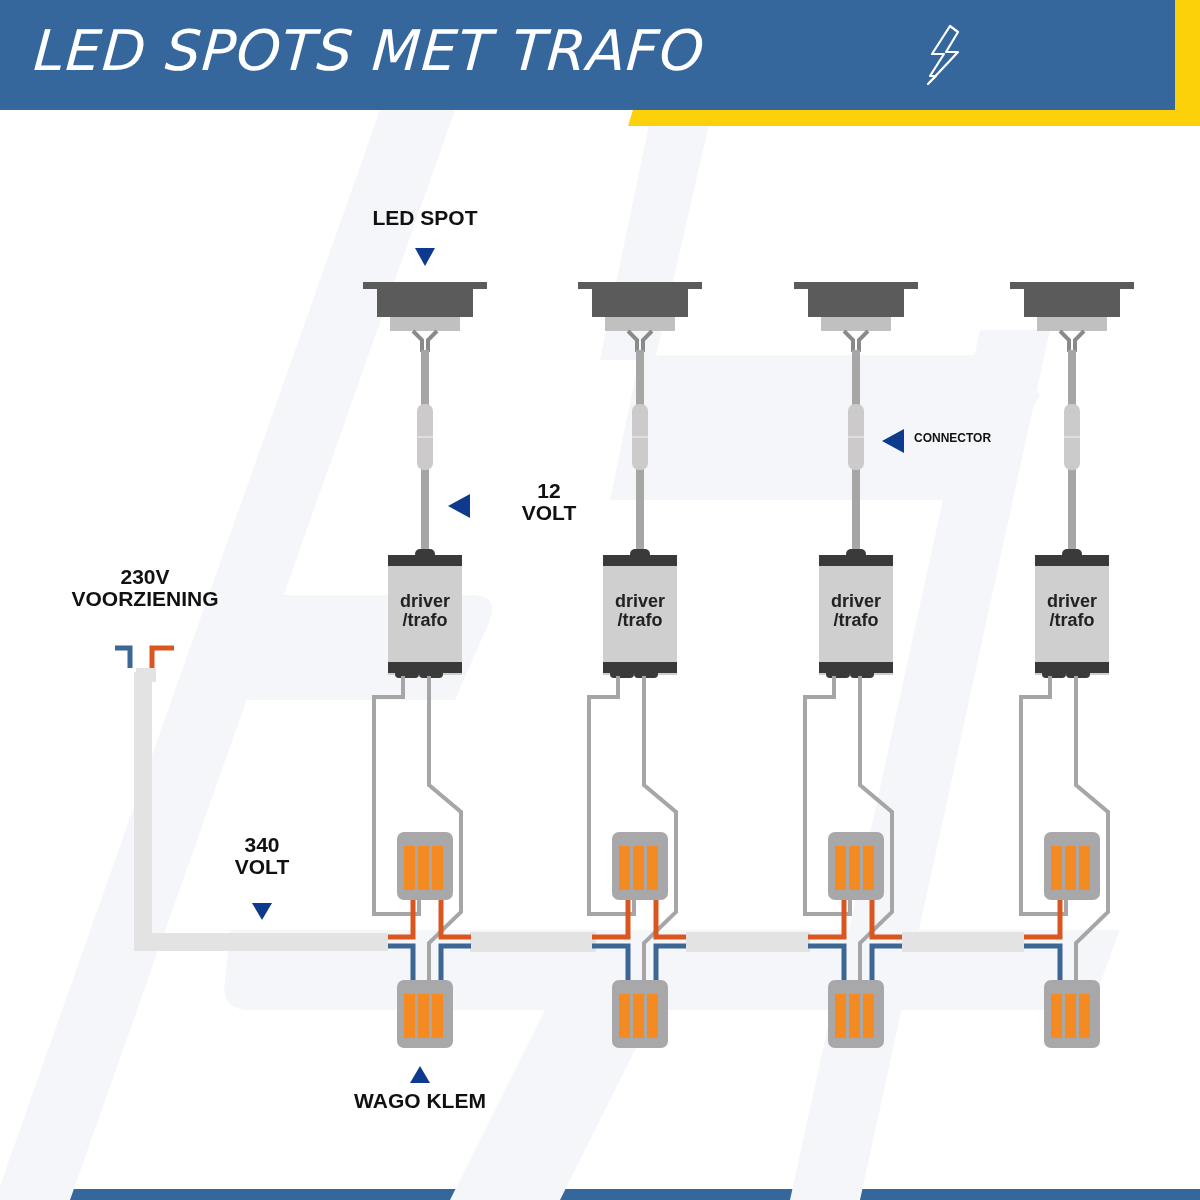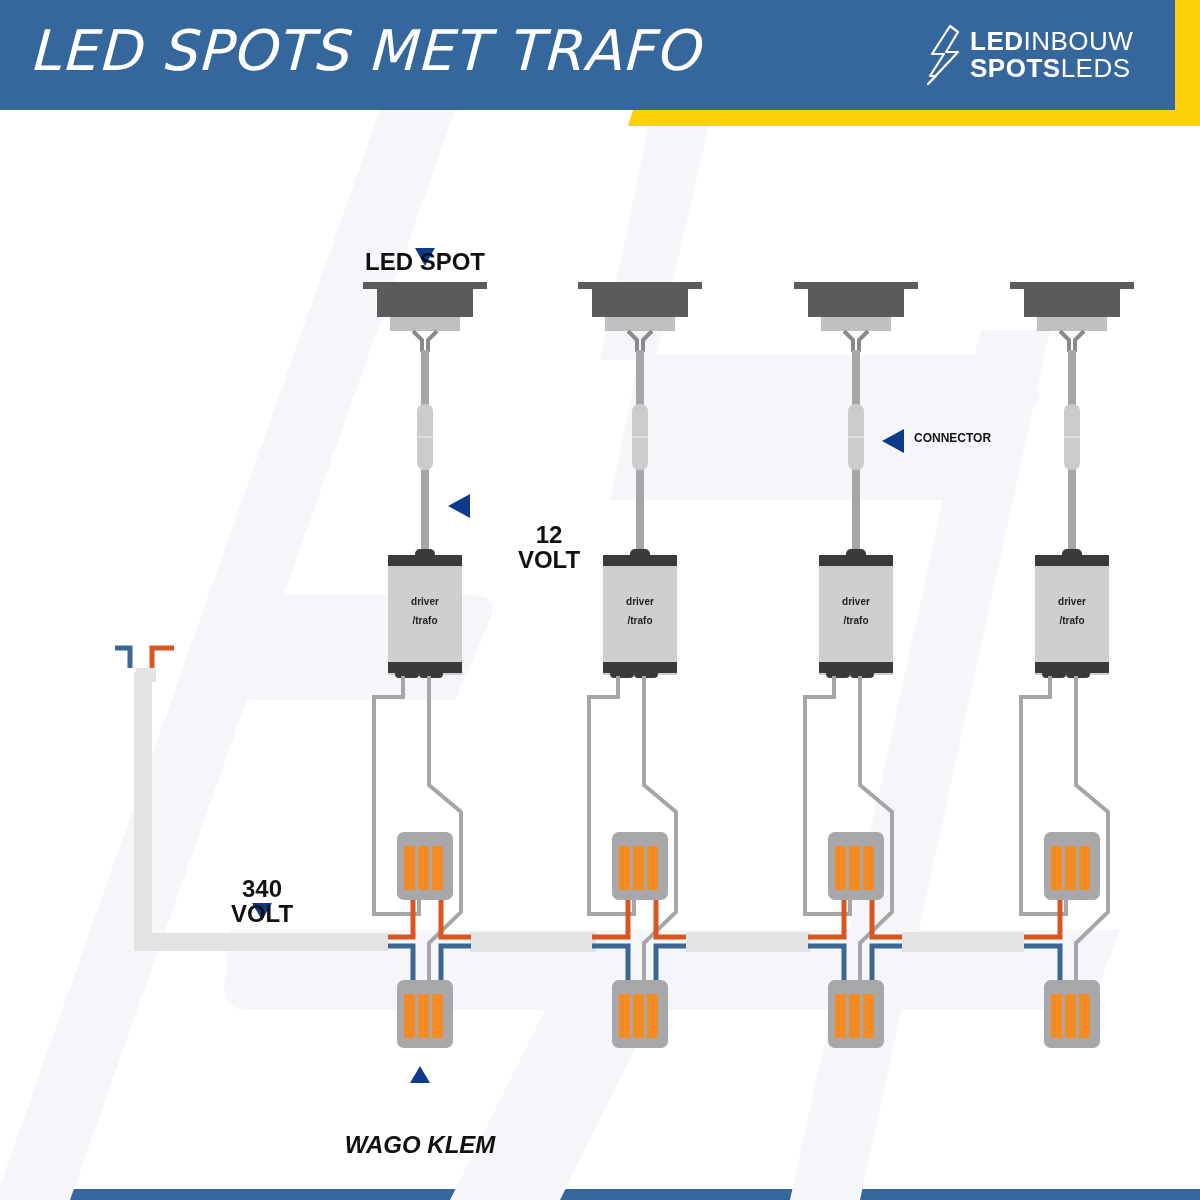--- a/index.html
+++ b/index.html
@@ -8,40 +8,36 @@
     .header-accent { position: absolute; left: 628px; top: 100px; width: 572px; height: 26px; background: #fdd10a; clip-path: polygon(8px 0, 100% 0, 100% 100%, 0 100%); z-index: 2; }
     .header-accent-right { position: absolute; left: 1175px; top: 0; width: 25px; height: 126px; background: #fdd10a; z-index: 2; }
     .title { position: absolute; left: 34px; top: 18px; color: #fff; font-size: 56px; font-style: italic; font-weight: normal; letter-spacing: 1px; z-index: 4; font-family: "DejaVu Sans", sans-serif; transform: skewX(-4deg); }
     .logo { position: absolute; left: 926px; top: 24px; z-index: 4; display: flex; align-items: center; }
     .logo-text { color: #fff; font-size: 26px; line-height: 27px; margin-left: 8px; letter-spacing: 0.5px; }
     .logo-text b { font-weight: bold; }
     .logo-text span.light { font-weight: normal; }
     .footer-bar { position: absolute; left: 0; bottom: 0; width: 1200px; height: 11px; background: #35679c; }
     svg.diagram { position: absolute; left: 0; top: 0; width: 1200px; height: 1200px; z-index: 1; }
     .label { position: absolute; color: #111; font-weight: bold; z-index: 5; text-align: center; line-height: 1.05; }
-    .lbl-big { font-size: 24px; margin-top: 42px; }
+    .lbl-big { font-size: 21px; }
     .lbl-small { font-size: 12px; }
-    .drv-text { position: absolute; color: #222; font-weight: bold; font-size: 10px; text-align: center; line-height: 19px; width: 80px; z-index: 5; }
+    .drv-text { position: absolute; color: #222; font-weight: bold; font-size: 18px; text-align: center; line-height: 19px; width: 80px; z-index: 5; }
   </style>
 </head>
 <body>
 
 <div class="header"></div>
 <div class="header-accent"></div>
 <div class="header-accent-right"></div>
 <div class="title">LED SPOTS MET TRAFO</div>
 
 <div class="logo">
   <svg width="36" height="62" viewBox="0 0 36 62">
     <path d="M24 2 L6 30 L18 30 L4 52 L10 52 L2 60 L32 28 L20 28 L32 8 Z" fill="none" stroke="#fff" stroke-width="2.2" stroke-linejoin="round"></path>
   </svg>
-  <div class="logo-text">
-    <div><b>LED</b><span class="light">INBOUW</span></div>
-    <div><b>SPOTS</b><span class="light">LEDS</span></div>
-  </div>
 </div>
 
 <svg class="diagram" viewBox="0 0 1200 1200" xmlns="http://www.w3.org/2000/svg">
 
   <g fill="#f5f6f9">
     <polygon points="380,110 455,110 70,1200 -5,1200"></polygon>
     <polygon points="650,120 710,120 655,360 600,360"></polygon>
     <path d="M220,595 L470,595 Q500,595 490,620 L455,700 L230,700 Z"></path>
     <polygon points="640,355 1010,355 1040,395 985,500 610,500"></polygon>
     <polygon points="980,330 1050,330 860,1200 790,1200"></polygon>
@@ -247,28 +243,30 @@
 <div class="label lbl-big" style="left:340px; top:207px; width:170px;">LED SPOT</div>
 
 <div class="label lbl-big" style="left:504px; top:480px; width:90px;">
   <div>12</div>
   <div>VOLT</div>
 </div>
 
 <div class="label lbl-small" style="left:914px; top:432px; width:130px; text-align:left;">CONNECTOR</div>
 
 <div class="label lbl-big" style="left:30px; top:566px; width:230px;">
+  <div>230V</div>
+  <div>VOORZIENING</div>
 </div>
 
 <div class="label lbl-big" style="left:212px; top:834px; width:100px;">
   <div>340</div>
   <div>VOLT</div>
 </div>
 
-<div class="label lbl-big" style="left:315px; top:1090px; width:210px;font-style:italic;">WAGO KLEM</div>
+<div class="label lbl-big" style="left:315px; top:1090px; width:210px;">WAGO KLEM</div>
 
 <div id="driver-texts">
     <div class="drv-text" style="left: 385px; top: 592px;">
       <div>driver</div>
       <div>/trafo</div>
     </div>
     <div class="drv-text" style="left: 600px; top: 592px;">
       <div>driver</div>
       <div>/trafo</div>
     </div>

